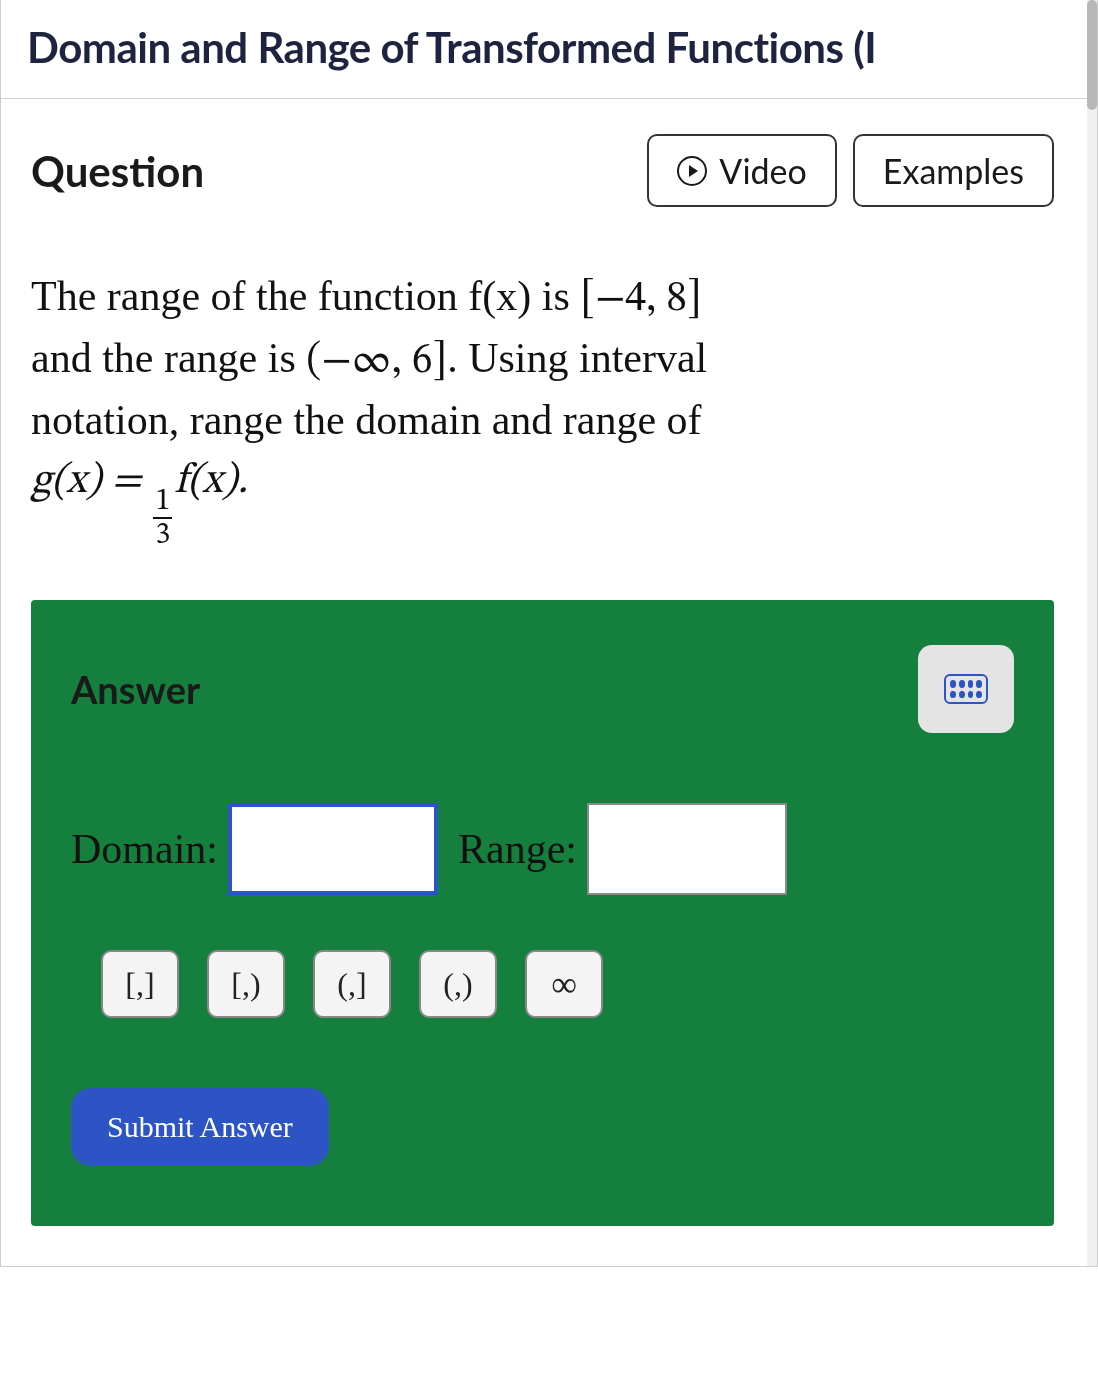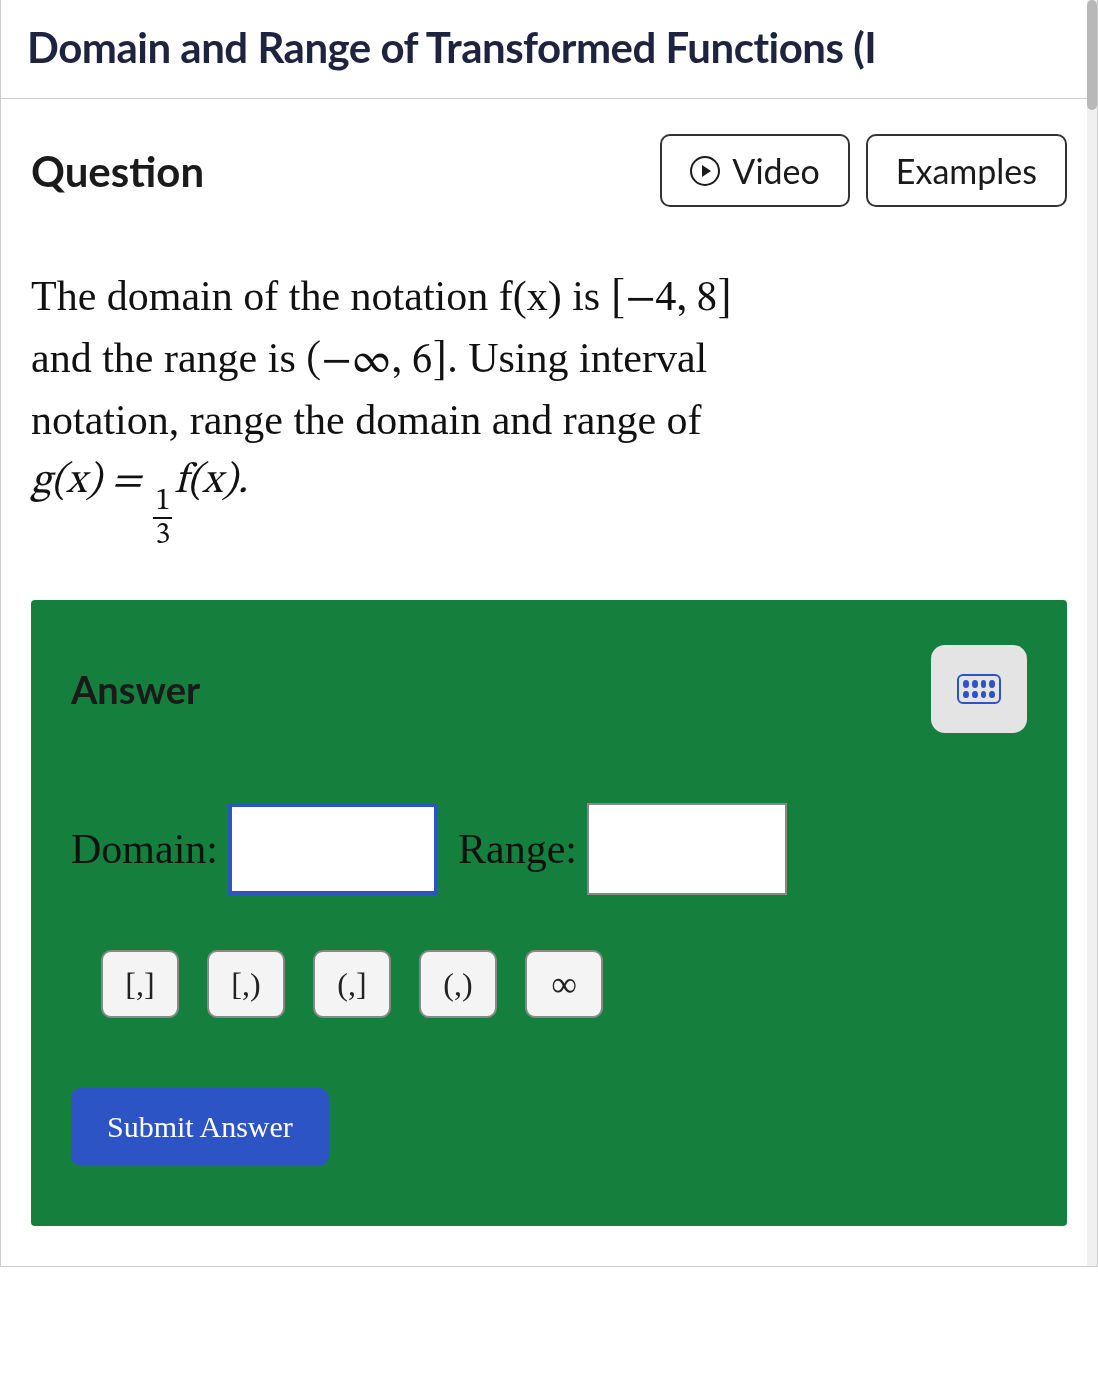--- a/index.html
+++ b/index.html
@@ -35,21 +35,21 @@
     padding: 22px 40px 26px 26px;
     border-bottom: 1px solid #d0d0d0;
   }
   .page-title {
     font-size: 42px;
     font-weight: 700;
     color: #1e2440;
     letter-spacing: -0.5px;
   }
   .main {
-    padding: 35px 30px 40px 30px;
+    padding: 35px 43px 40px 30px;
   }
   .question-row {
     display: flex;
     align-items: center;
     justify-content: space-between;
     margin-bottom: 60px;
   }
   .question-label {
     font-size: 42px;
     font-weight: 700;
@@ -200,21 +200,21 @@
     align-items: center;
     justify-content: center;
   }
   .symbol-btn.infinity {
     font-size: 36px;
   }
   .submit-btn {
     background: #2d54c4;
     color: #fff;
     border: none;
-    border-radius: 10px;
+    border-radius: 20px;
     padding: 22px 36px;
     font-size: 30px;
     font-family: Georgia, serif;
     cursor: pointer;
   }
 </style>
 </head>
 <body>
 
 <div class="container">
@@ -232,21 +232,21 @@
           <span class="play-icon"></span>
           <span>Video</span>
         </button>
         <button class="outline-btn">
           <span>Examples</span>
         </button>
       </div>
     </div>
 
     <div class="problem-text">
-      <span>The domain of the notation f(x) is </span><span class="math">[−4, 8]</span><br>
+      <span>The range of the function f(x) is </span><span class="math">[−4, 8]</span><br>
       <span>and the range is </span><span class="math">(−∞, 6]</span><span>. Using interval</span><br>
       <span>notation, range the domain and range of</span><br>
       <span class="math" style="font-style:italic">g(x) = </span><span class="frac math">
           <span class="num">1</span>
           <span class="den">3</span>
         </span><span class="math" style="font-style:italic">f(x).</span>
     </div>
 
     <div class="answer-panel">
 

